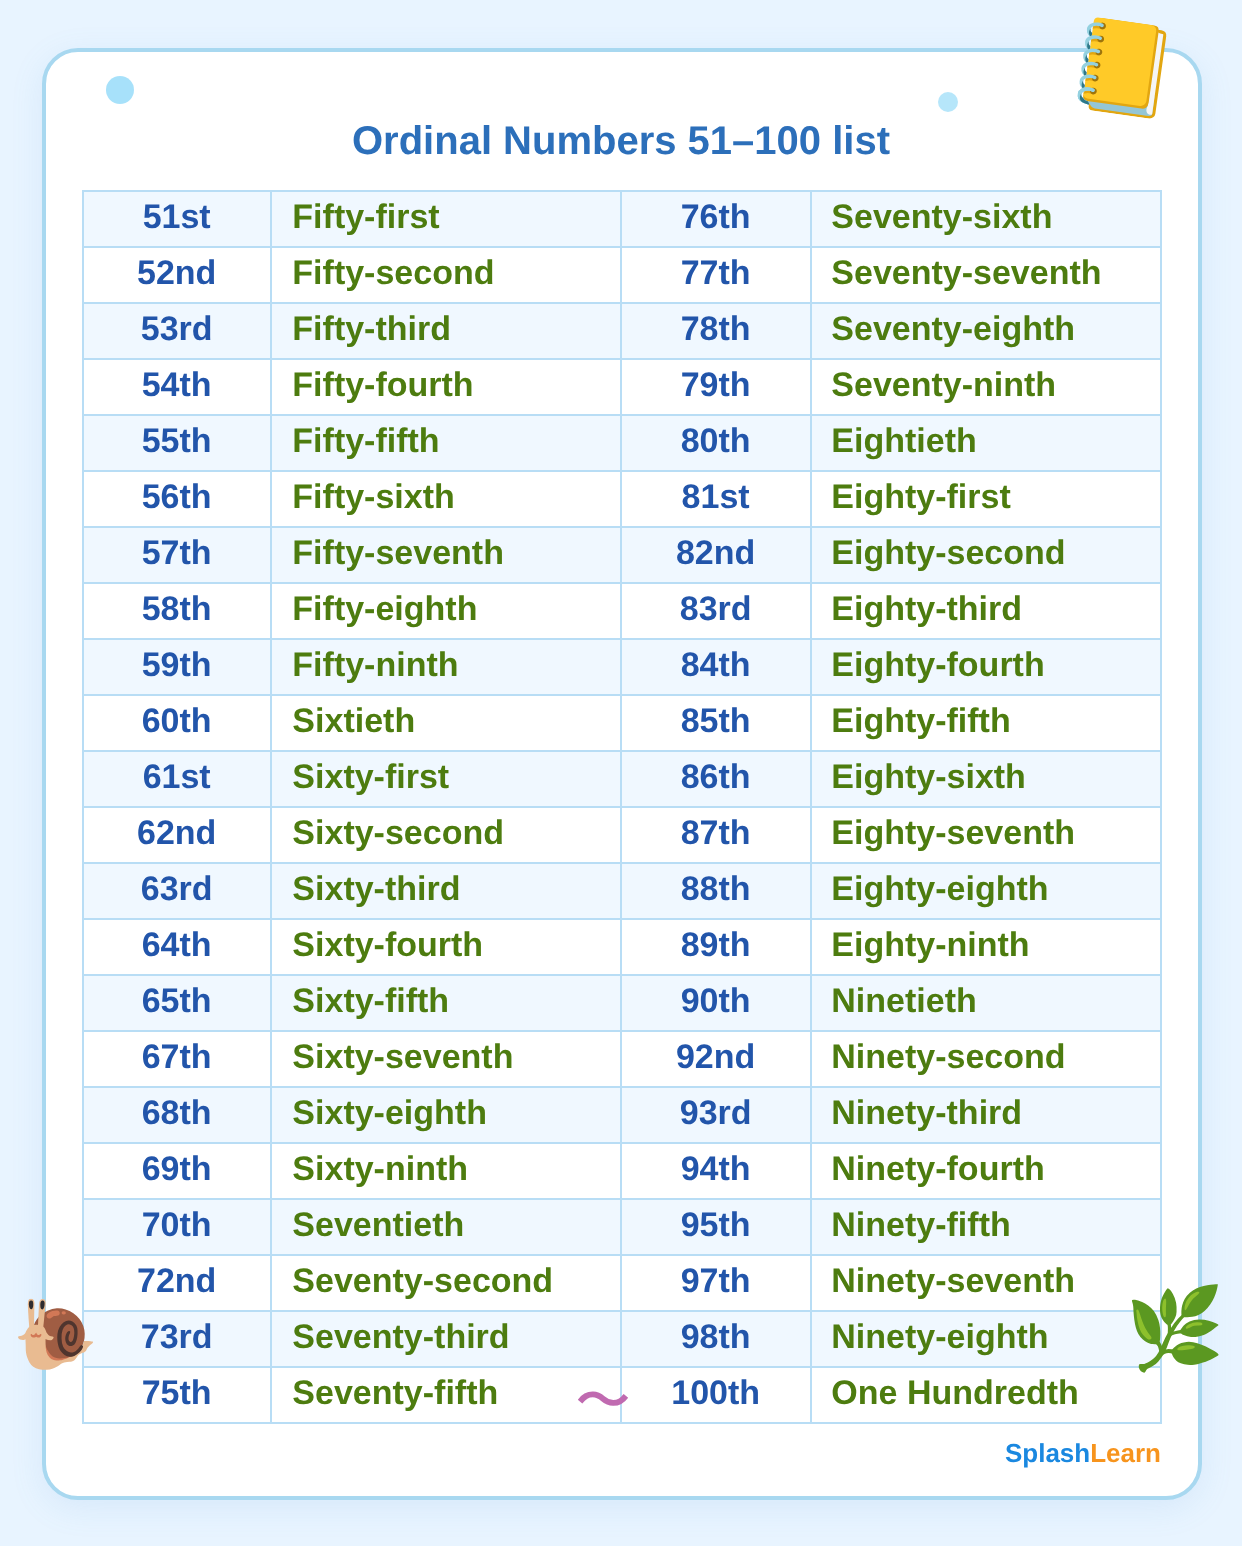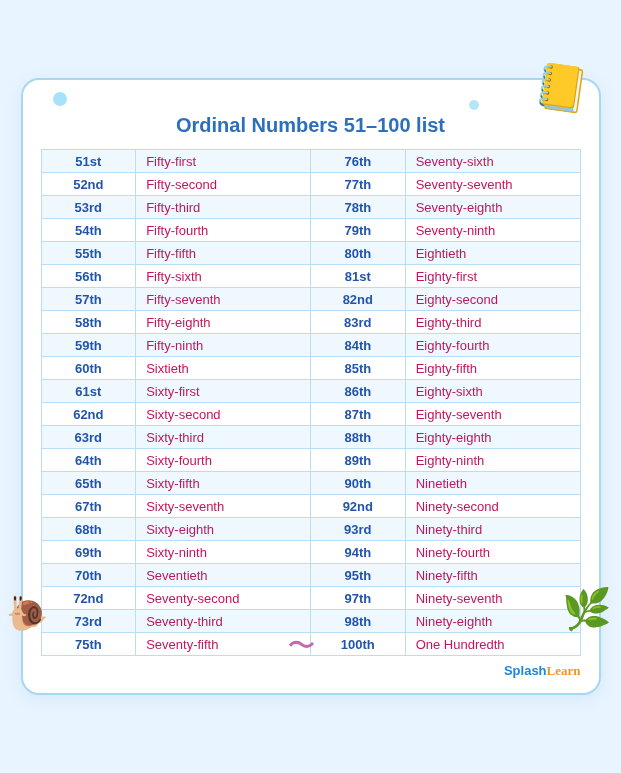--- a/index.html
+++ b/index.html
@@ -24,42 +24,43 @@
       text-align: center;
       font-size: 20px;
       font-weight: bold;
       color: #2c6fba;
       margin-bottom: 12px;
       margin-top: 16px;
     }
     table {
       width: 100%;
       border-collapse: collapse;
-      font-size: 13px;
+      font-size: 17px;
     }
     td {
       border: 1.5px solid #b8ddf5;
       padding: 3.5px 10px;
       color: #222;
     }
     tr:nth-child(odd) td {
       background: #f0f8ff;
     }
     tr:nth-child(even) td {
       background: #ffffff;
     }
     td:nth-child(1), td:nth-child(3) {
       font-weight: bold;
       color: #2255aa;
       width: 13%;
       text-align: center;
     }
     td:nth-child(2), td:nth-child(4) {
-      color: #be185d;
+      color: #4d7c0f;
       width: 24%;
+      font-weight: bold;
     }
     .brand {
       text-align: right;
       margin-top: 7px;
       font-size: 13px;
       font-weight: bold;
       color: #555;
     }
     .brand span {
       color: #1a88e0;
@@ -258,15 +259,15 @@
       </tbody>
   </table>
 
   <div class="deco-plant">🌿</div>
 
   <div class="deco-snail">🐌</div>
 
   <div class="deco-swirl">〜</div>
 
   <div class="brand">
-    <span>Splash</span><span style="color:#f7941d;font-family:Liberation Serif, serif;">Learn</span>
+    <span>Splash</span><span style="color:#f7941d;">Learn</span>
   </div>
 </div>
 
 </body></html>

